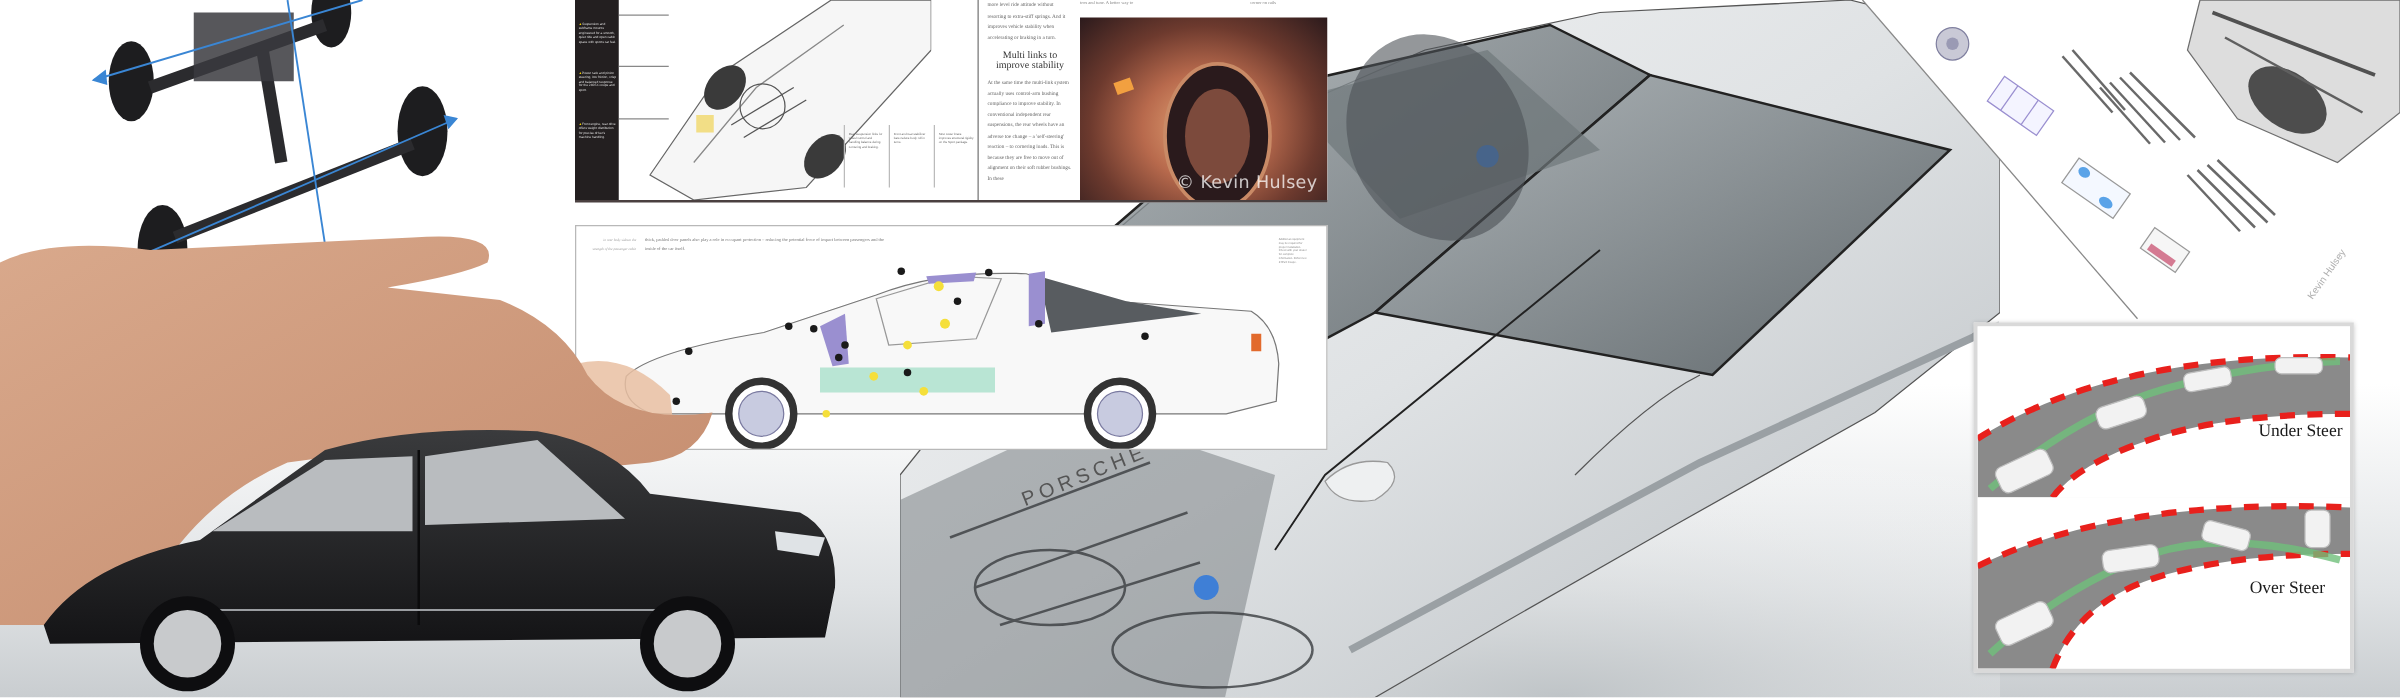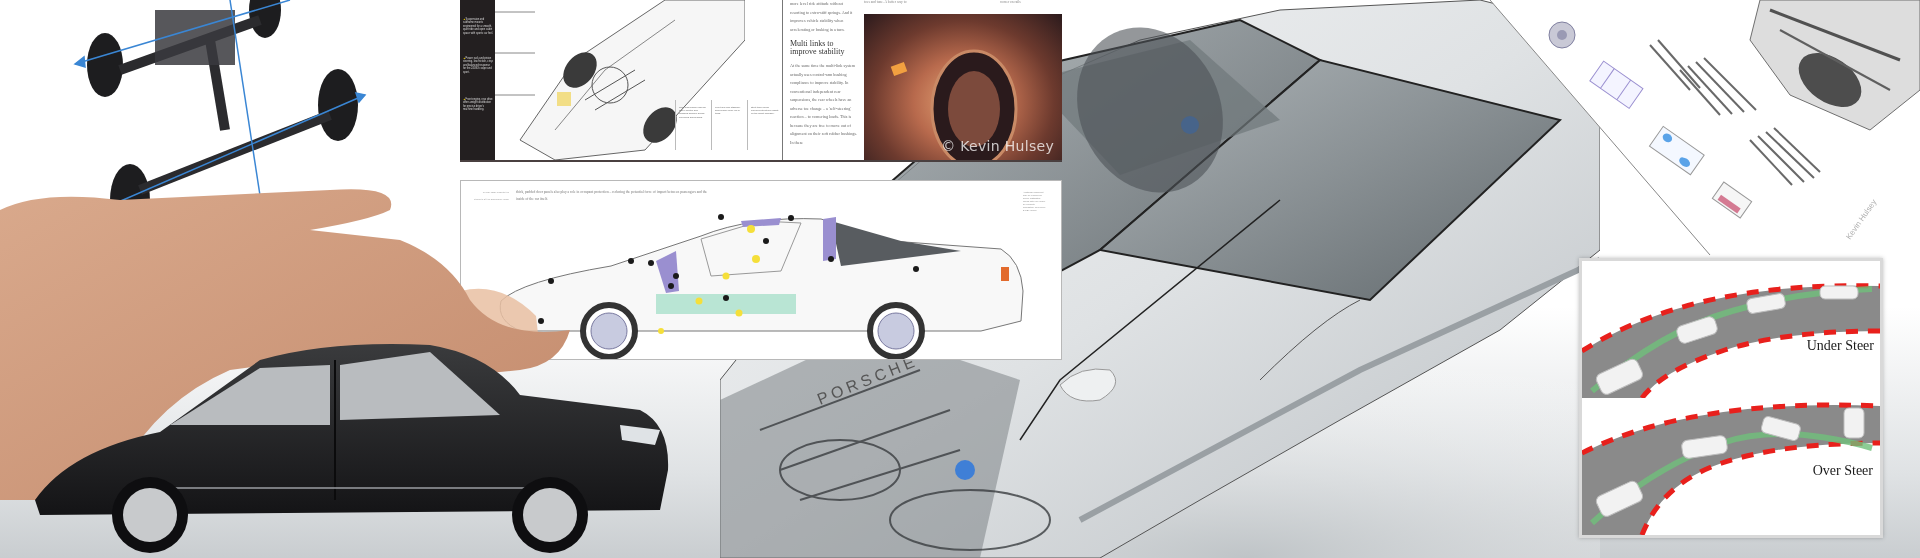--- a/index.html
+++ b/index.html
@@ -18,21 +18,21 @@
   .bt-sidebar { position: absolute; left: 0; top: 0; width: 35px; height: 160px; background: #231f20; }
   .bt-sidebar .note { position: absolute; left: 3px; width: 30px; font-family: "Liberation Sans", sans-serif;
     font-size: 2.6px; line-height: 3.4px; color: #ddd; }
   .bt-sidebar .note::before { content: "\25B2 "; color: #f5d400; }
   .bt-drawing { position: absolute; left: 35px; top: 0; width: 250px; height: 160px; }
   .bt-callouts { position: absolute; left: 215px; top: 100px; width: 110px; height: 55px; }
   .bt-callout { position: absolute; top: 0; width: 32px; height: 50px; border-left: 1px solid #bbb;
     font-family: "Liberation Sans", sans-serif; font-size: 2.4px; line-height: 3.2px; color: #666; padding-left: 3px; padding-top: 6px; }
   .bt-divider { position: absolute; left: 322px; top: 0; width: 1px; height: 160px; background: #777; }
   .bt-text { position: absolute; left: 330px; top: 0; width: 68px; font-size: 4.2px; line-height: 8.5px; color: #666; }
-  .bt-text .heading { display: block; text-align: left; font-size: 8px; line-height: 8px; color: #333; margin: 6px 0 6px; }
+  .bt-text .heading { display: block; text-align: center; font-size: 8px; line-height: 8px; color: #333; margin: 6px 0 6px; }
   .bt-photo { position: absolute; left: 404px; top: 14px; width: 198px; height: 146px;
     background: radial-gradient(ellipse at 50% 60%, #e7a878 0%, #b86a4d 35%, #6d3a2e 65%, #2b1a1c 100%); overflow: hidden; }
   .bt-photo .watermark { position: absolute; right: 8px; bottom: 6px; font-family: "DejaVu Sans", sans-serif;
     font-size: 14px; color: rgba(255,255,255,0.75); letter-spacing: 0.3px; }
   .bt-toptext { position: absolute; top: 0; font-size: 3.6px; color: #888; }
 
   
   .brochure-mid { position: absolute; left: 460px; top: 180px; width: 602px; height: 180px; background: #fff;
     border: 1px solid #b8b8b8; overflow: hidden; }
   .bm-margin-text { position: absolute; left: 12px; top: 8px; width: 36px; text-align: right; font-size: 2.8px; line-height: 7px; color: #999; font-style: italic; }
@@ -51,21 +51,21 @@
 
   
   .steer-panel { position: absolute; left: 1579px; top: 258px; width: 304px; height: 280px;
     background: #f4f4f4; border: 3px solid #d9d9d9; box-shadow: 0 0 4px rgba(0,0,0,0.25); overflow: hidden; }
   .steer-half { position: absolute; left: 0; width: 298px; height: 137px; background: #ffffff; }
   .steer-half.top { top: 0; }
   .steer-half.bottom { top: 137px; }
   .steer-half svg { position: absolute; left: 0; top: 0; width: 298px; height: 137px; }
   .steer-label { position: absolute; font-family: "Liberation Serif", serif; font-weight: normal; font-size: 14px; color: #1a1a1a; }
   .steer-label.under { right: 6px; top: 77px; }
-  .steer-label.over { right: 7px; top: 65px; }
+  .steer-label.over { right: 20px; top: 65px; }
 </style>
 </head>
 <body>
 
 <div class="canvas">
 
   <div class="cutaway">
     <svg viewBox="0 0 880 558" preserveAspectRatio="none">
       <defs>
         <linearGradient id="bodyG" x1="0" y1="0" x2="1" y2="1">

